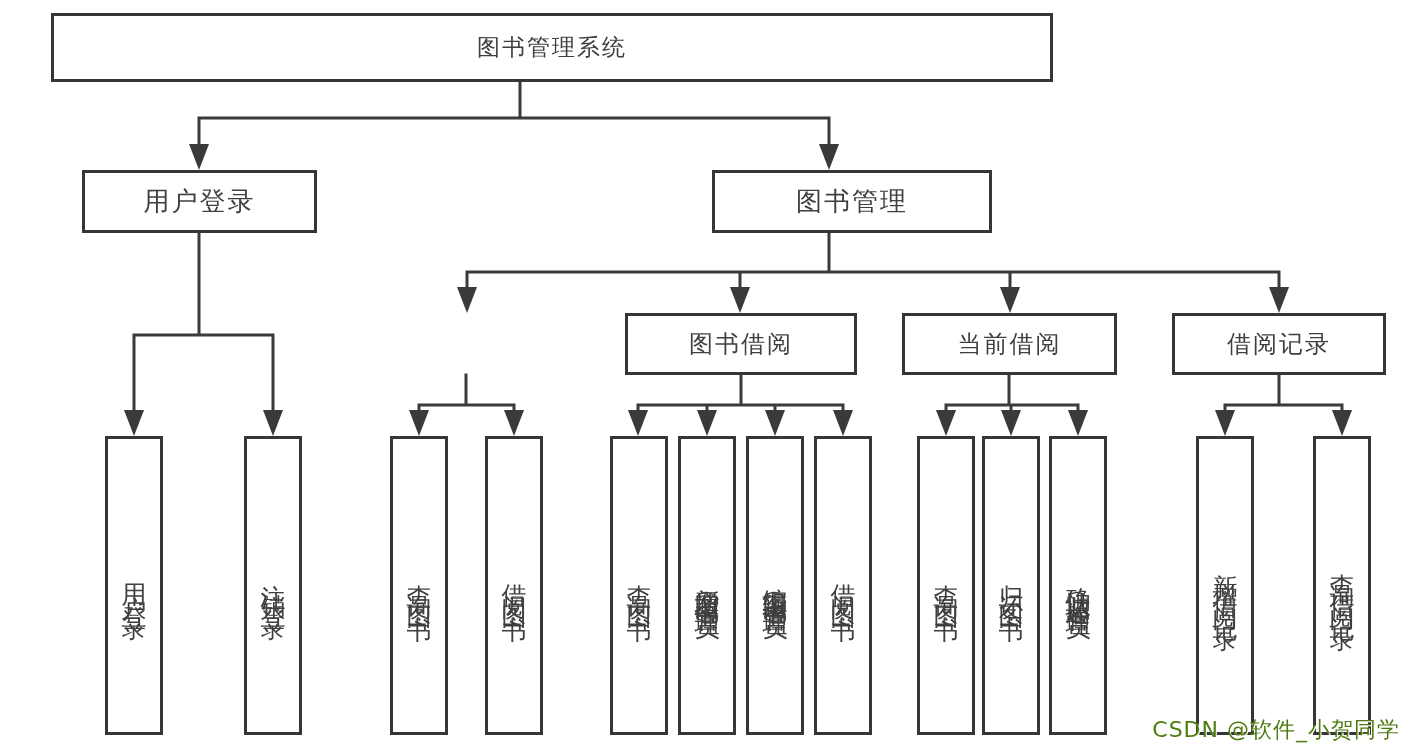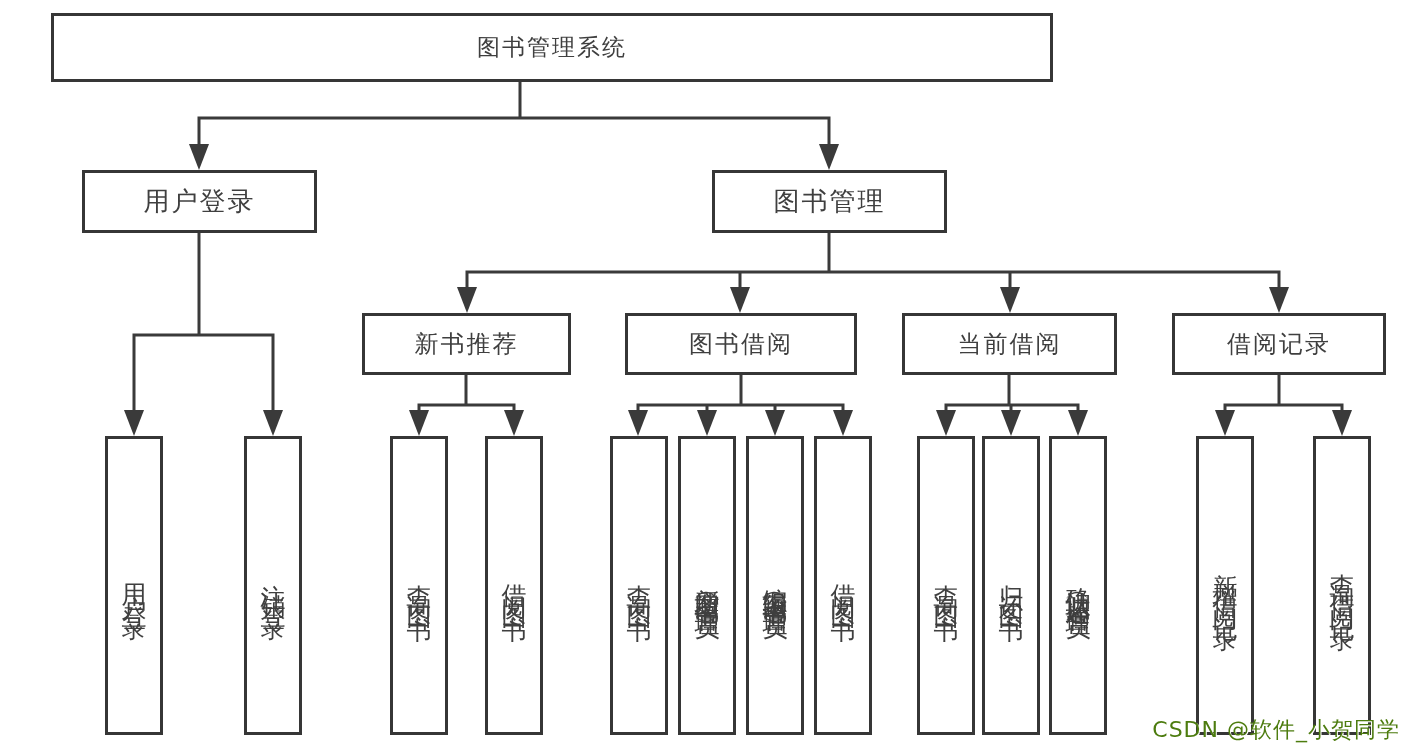--- a/index.html
+++ b/index.html
@@ -17,21 +17,21 @@
     border:3px solid #363636;
     background:#ffffff;
     display:flex;align-items:center;justify-content:center;
     color:#3f3f3f;
     z-index:1;
     white-space:nowrap;
   }
   
   #b-root   {left:15px;  top:13px;  width:1002px;height:69px; font-size:23px; letter-spacing:2px;margin-left:36px;}
   #b-login  {left:82px;  top:170px; width:235px; height:63px; font-size:26px; letter-spacing:2px;}
-  #b-mgmt   {left:712px; top:170px; width:235px; height:63px; font-size:26px; letter-spacing:2px;}
+  #b-mgmt   {left:712px; top:170px; width:280px; height:63px; font-size:26px; letter-spacing:2px;}
   #b-newbook{left:362px; top:313px; width:209px; height:62px; font-size:24px; letter-spacing:2px;}
   #b-borrow {left:625px; top:313px; width:232px; height:62px; font-size:24px; letter-spacing:2px;font-family:Liberation Mono, monospace;}
   #b-current{left:902px; top:313px; width:215px; height:62px; font-size:24px; letter-spacing:2px;}
   #b-records{left:1172px;top:313px; width:214px; height:62px; font-size:24px; letter-spacing:2px;}
   
   .leaf{
     top:436px;width:58px;height:299px;
     writing-mode:vertical-rl;text-orientation:mixed;
     font-size:25px;letter-spacing:11px;
   }
@@ -90,21 +90,20 @@
       <polygon points="1215,410 1235,410 1225,436"></polygon>
       <polygon points="1332,410 1352,410 1342,436"></polygon>
     </g>
   </svg>
 
   <div class="box" id="b-root">图书管理系统</div>
 
   <div class="box" id="b-login">用户登录</div>
   <div class="box" id="b-mgmt">图书管理</div>
 
-  <div class="box" id="b-newbook">新书推荐</div>
   <div class="box" id="b-borrow">图书借阅</div>
   <div class="box" id="b-current">当前借阅</div>
   <div class="box" id="b-records">借阅记录</div>
 
   <div class="box leaf" id="lf-a1">用户登录</div>
   <div class="box leaf" id="lf-a2">注销登录</div>
 
   <div class="box leaf" id="lf-b1">查询图书</div>
   <div class="box leaf" id="lf-b2">借阅图书</div>
 

